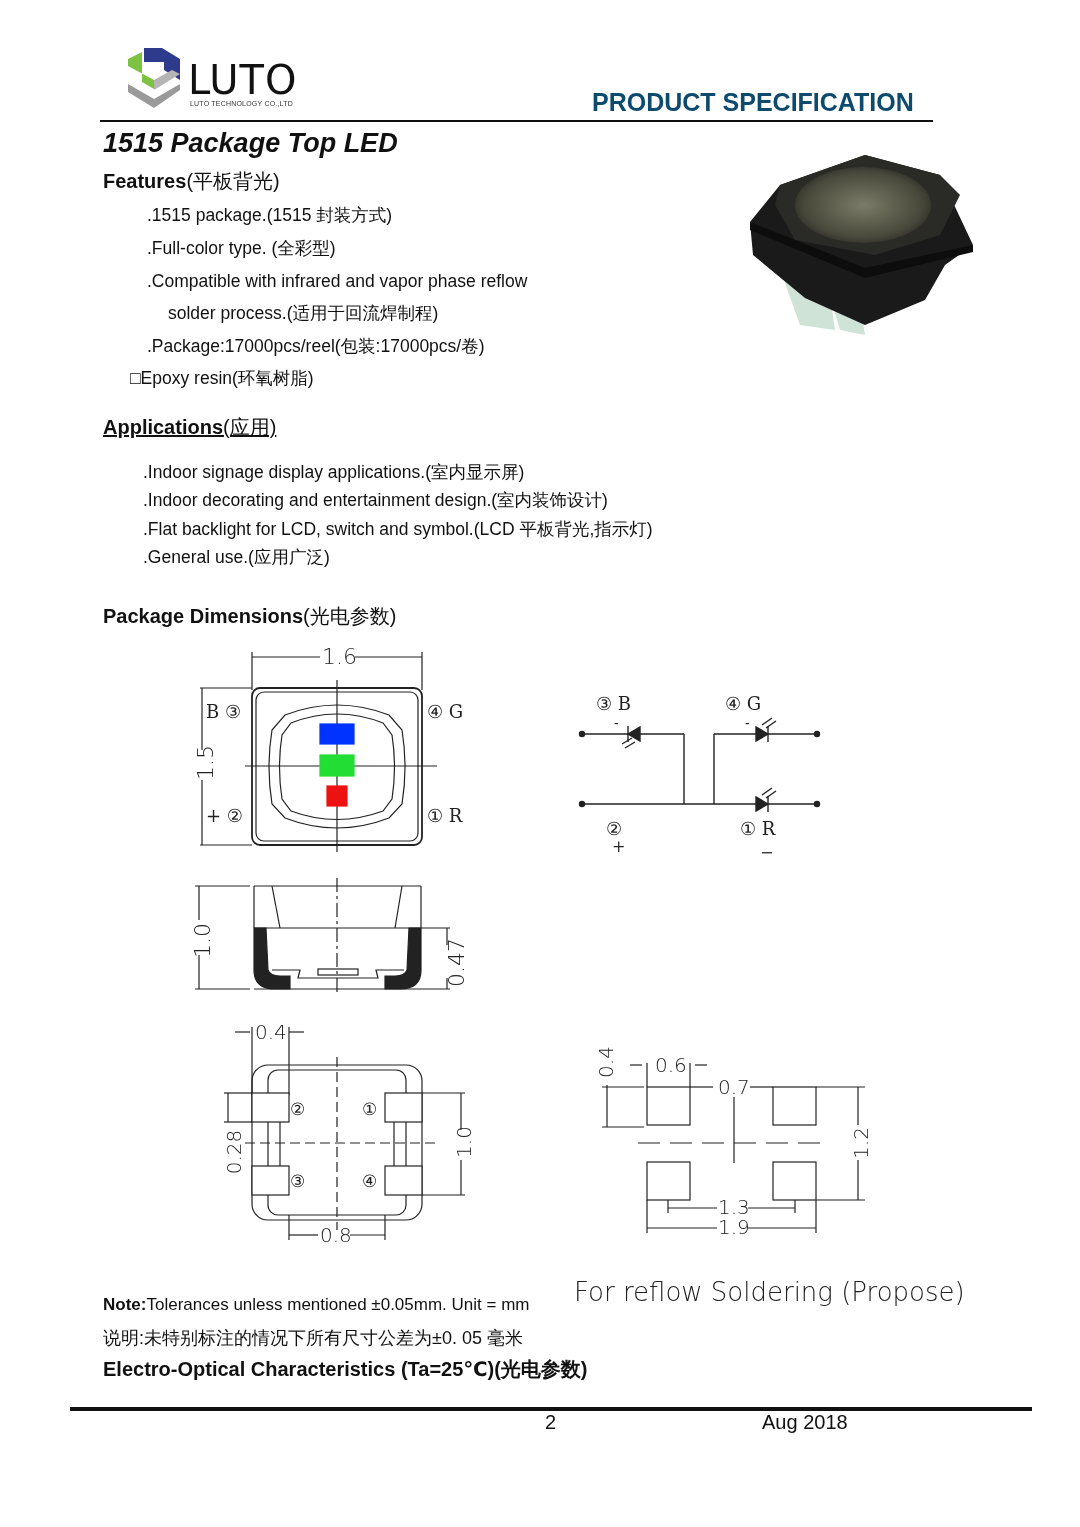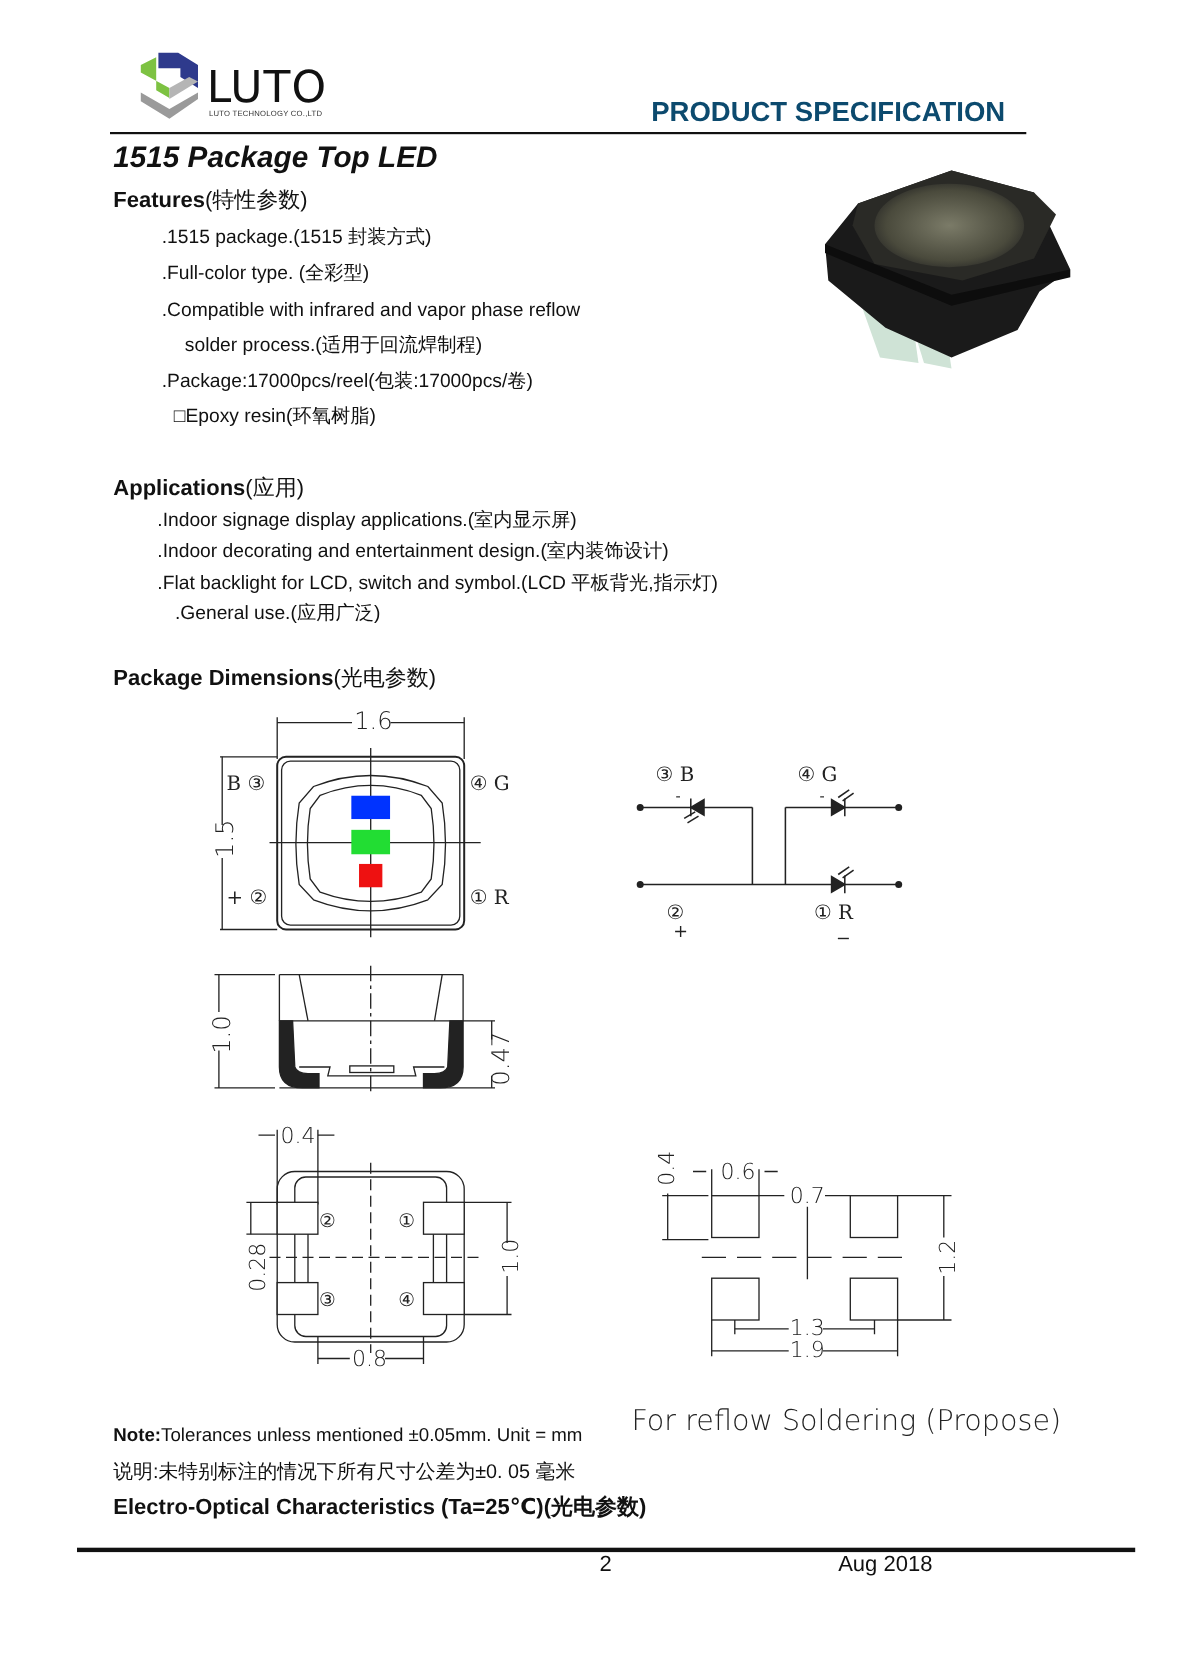--- a/index.html
+++ b/index.html
@@ -32,54 +32,54 @@
   </svg>
 </div>
 <div class="abs logo-text" style="left:188px;top:60px;">LUTO</div>
 <div class="abs logo-sub" style="left:190px;top:100px;">LUTO TECHNOLOGY CO.,LTD</div>
 <div class="abs prodspec" style="left:592px;top:88px;">PRODUCT SPECIFICATION</div>
 <div class="abs hr-top"></div>
 
 <div class="abs title" style="left:103px;top:128px;font-style:italic;">1515 Package Top LED</div>
 
 <div class="abs sec" style="left:103px;top:168px;">
-  <span>Features</span><span class="cn">(特性参数)</span>
+  <span>Features</span><span class="cn">(平板背光)</span>
 </div>
 <div class="abs item" style="left:147px;top:207px;">.1515 package.(1515 封装方式)</div>
 <div class="abs item" style="left:147px;top:240px;">.Full-color type. (全彩型)</div>
 <div class="abs item" style="left:147px;top:273px;">.Compatible with infrared and vapor phase reflow</div>
 <div class="abs item" style="left:168px;top:305px;">solder process.(适用于回流焊制程)</div>
 <div class="abs item" style="left:147px;top:338px;">.Package:17000pcs/reel(包装:17000pcs/卷)</div>
-<div class="abs item" style="left:158px;top:370px;">□Epoxy resin(环氧树脂)</div>
+<div class="abs item" style="left:130px;top:370px;">□Epoxy resin(环氧树脂)</div>
 
 <div class="abs" style="left:745px;top:150px;width:230px;height:190px;">
   <svg width="230" height="190" viewBox="0 0 230 190">
     <defs>
       <radialGradient id="lens" cx="50%" cy="50%" r="60%">
         <stop offset="0%" stop-color="#7b7b68"></stop>
         <stop offset="70%" stop-color="#4a4a3c"></stop>
         <stop offset="100%" stop-color="#222"></stop>
       </radialGradient>
     </defs>
     <polygon points="30,105 55,175 90,180 80,110" fill="#cfe3d6"></polygon>
     <polygon points="75,115 95,180 120,185 110,118" fill="#cfe3d6"></polygon>
     <polygon points="5,72 35,35 120,5 195,25 228,95 200,115 180,150 120,175 60,148 8,105" fill="#1a1a1a"></polygon>
     <polygon points="35,35 120,5 195,25 215,45 195,85 130,105 50,90 30,55" fill="#2a2a26"></polygon>
     <ellipse cx="118" cy="55" rx="68" ry="38" fill="url(#lens)"></ellipse>
     <polygon points="5,72 120,118 228,95 228,102 120,128 5,80" fill="#0d0d0d"></polygon>
   </svg>
 </div>
 
-<div class="abs sec" style="left:103px;top:430px;">
+<div class="abs sec" style="left:103px;top:414px;text-decoration:underline;">
   <span>Applications</span><span class="cn">(应用)</span>
 </div>
 <div class="abs item" style="left:143px;top:464px;">.Indoor signage display applications.(室内显示屏)</div>
 <div class="abs item" style="left:143px;top:492px;">.Indoor decorating and entertainment design.(室内装饰设计)</div>
 <div class="abs item" style="left:143px;top:521px;">.Flat backlight for LCD, switch and symbol.(LCD 平板背光,指示灯)</div>
-<div class="abs item" style="left:143px;top:549px;margin-left:16px;">.General use.(应用广泛)</div>
+<div class="abs item" style="left:143px;top:549px;">.General use.(应用广泛)</div>
 
 <div class="abs sec" style="left:103px;top:603px;">
   <span>Package Dimensions</span><span class="cn">(光电参数)</span>
 </div>
 
 <div class="abs" style="left:180px;top:640px;width:310px;height:220px;">
   <svg width="310" height="220" viewBox="0 0 310 220" stroke="#222" fill="none" stroke-width="1.2">
     <line x1="72" y1="12" x2="72" y2="50"></line>
       <line x1="242" y1="12" x2="242" y2="50"></line>
     <line x1="72" y1="17" x2="140" y2="17"></line>

